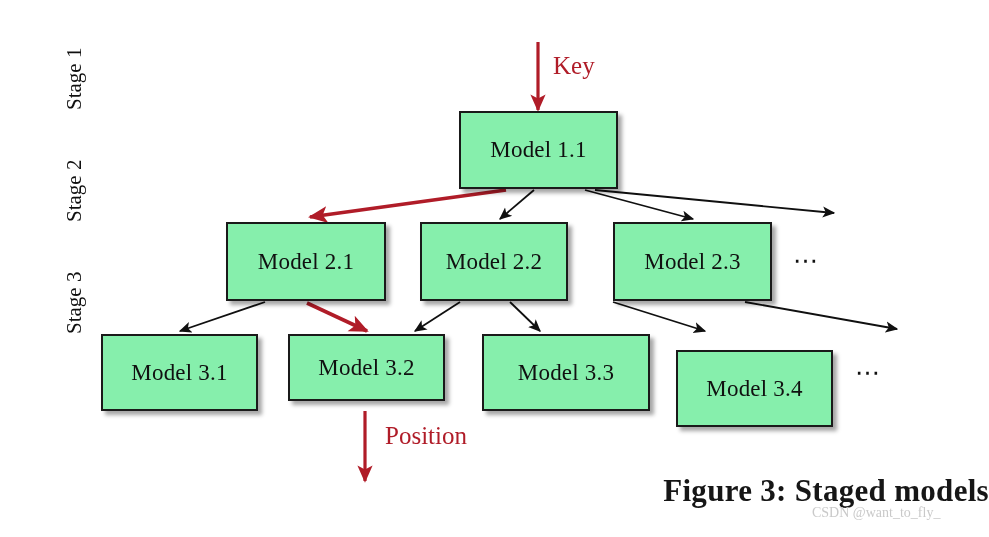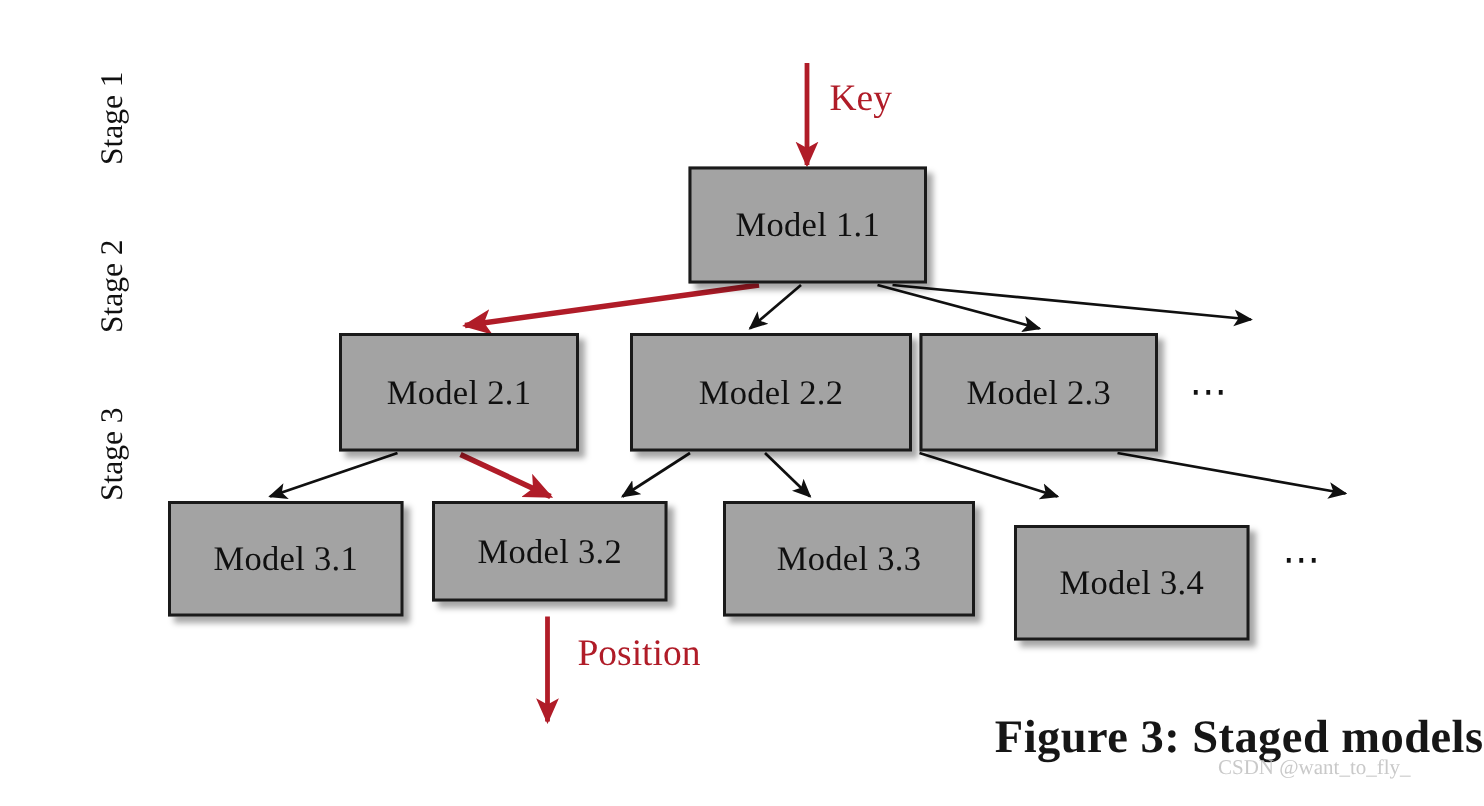--- a/index.html
+++ b/index.html
@@ -19,21 +19,21 @@
     position: absolute;
     left: 0;
     top: 0;
     width: 989px;
     height: 537px;
     pointer-events: none;
   }
   .model-box {
     position: absolute;
     box-sizing: border-box;
-    background: #a3a3a3;
+    background: #86efac;
     border: 2px solid #1a1a1a;
     box-shadow: 4px 4px 4px rgba(0,0,0,0.35);
     display: flex;
     align-items: center;
     justify-content: center;
     font-family: "Liberation Serif", "DejaVu Serif", serif;
     font-size: 23px;
     color: #101010;
     letter-spacing: 0.2px;
   }
@@ -127,29 +127,29 @@
     <span>Stage 3</span>
   </div>
 
   <div class="model-box" style="left:459px; top:111px; width:159px; height:78px;">
     <span>Model 1.1</span>
   </div>
 
   <div class="model-box" style="left:226px; top:222px; width:160px; height:79px;">
     <span>Model 2.1</span>
   </div>
-  <div class="model-box" style="left:420px; top:222px; width:188px; height:79px;">
+  <div class="model-box" style="left:420px; top:222px; width:148px; height:79px;">
     <span>Model 2.2</span>
   </div>
   <div class="model-box" style="left:613px; top:222px; width:159px; height:79px;">
     <span>Model 2.3</span>
   </div>
   <div class="ellipsis" style="left:793px; top:246px;">⋯</div>
 
-  <div class="model-box" style="left:112px; top:334px; width:157px; height:77px;">
+  <div class="model-box" style="left:101px; top:334px; width:157px; height:77px;">
     <span>Model 3.1</span>
   </div>
   <div class="model-box" style="left:288px; top:334px; width:157px; height:67px;">
     <span>Model 3.2</span>
   </div>
   <div class="model-box" style="left:482px; top:334px; width:168px; height:77px;">
     <span>Model 3.3</span>
   </div>
   <div class="model-box" style="left:676px; top:350px; width:157px; height:77px;">
     <span>Model 3.4</span>

